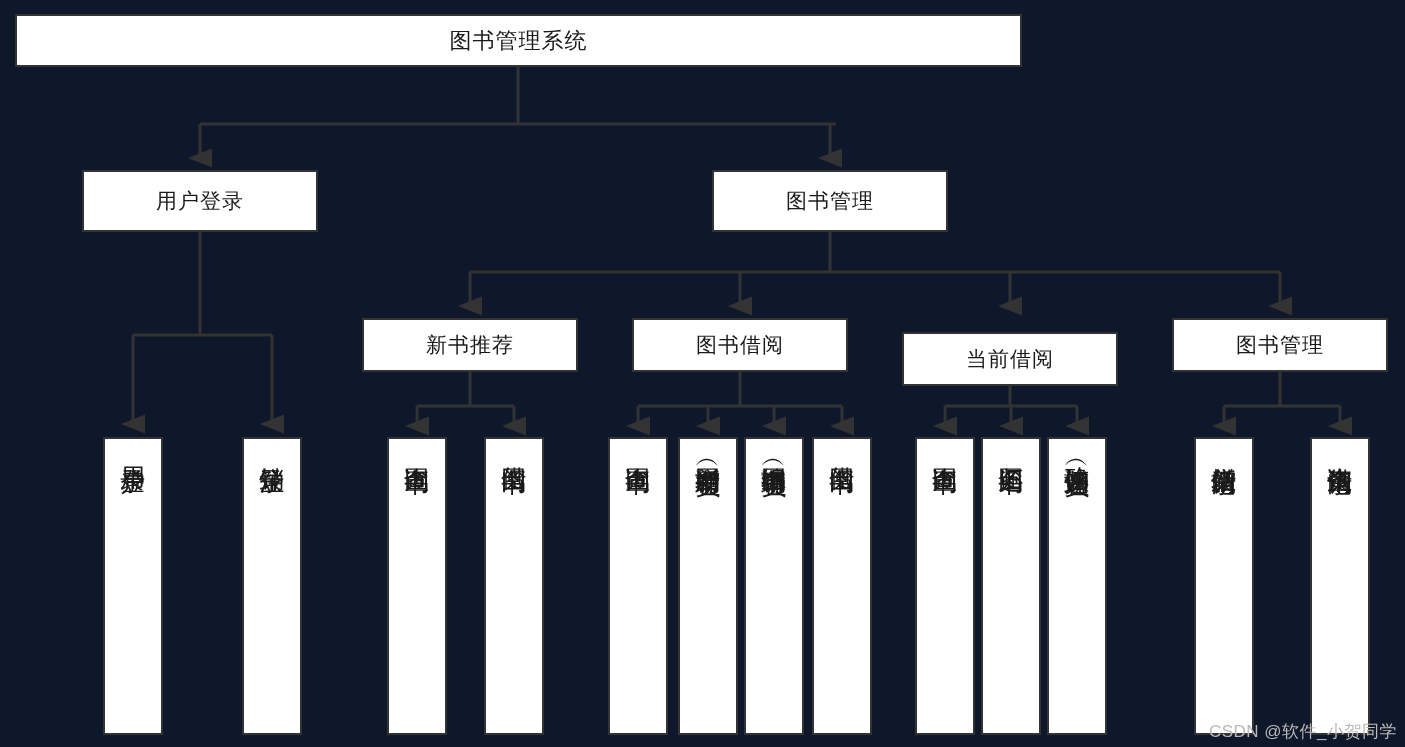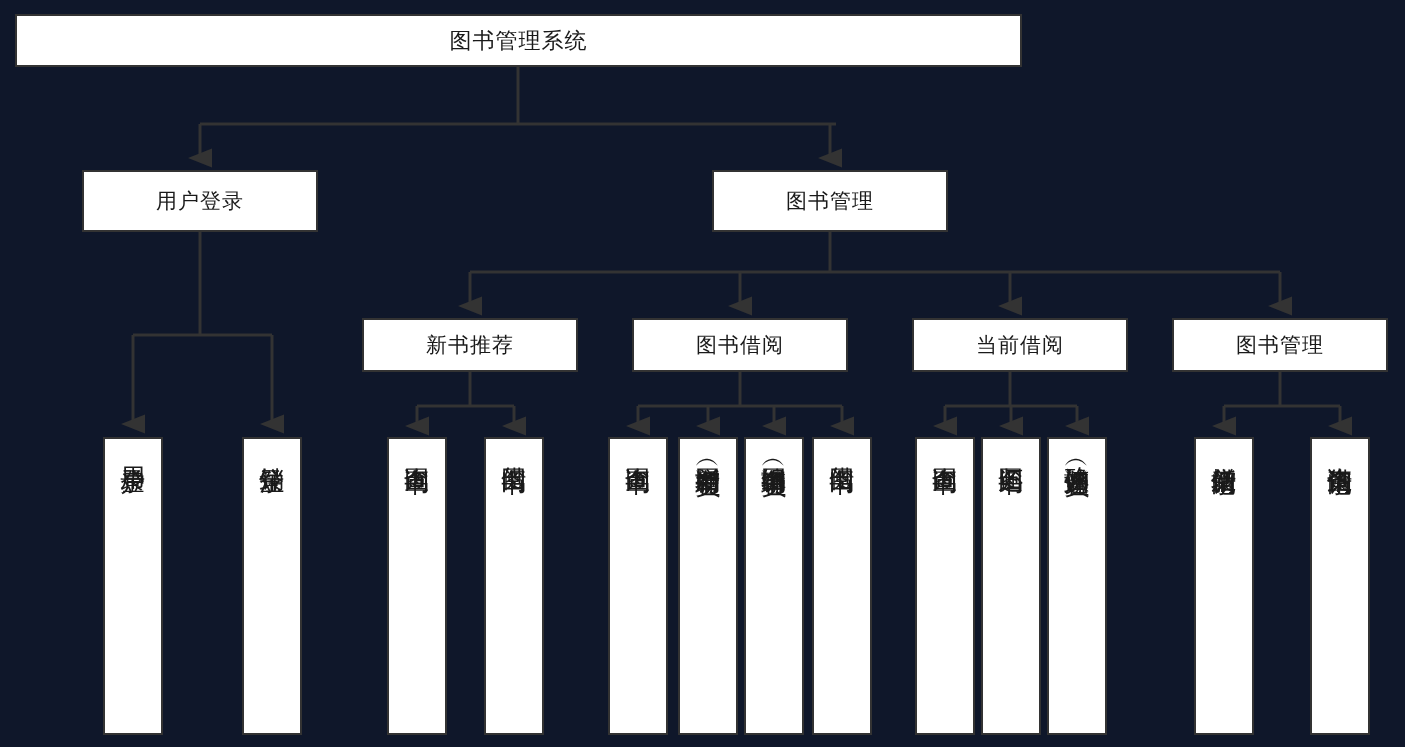--- a/index.html
+++ b/index.html
@@ -119,21 +119,21 @@
     </g>
   </svg>
 
   <div class="node root h" style="left: 15px; top: 14px; width: 1007px; height: 53px;">图书管理系统</div>
 
   <div class="node h" style="left: 82px; top: 170px; width: 236px; height: 62px;">用户登录</div>
   <div class="node h" style="left: 712px; top: 170px; width: 236px; height: 62px;">图书管理</div>
 
   <div class="node h" style="left: 632px; top: 318px; width: 216px; height: 54px;">图书借阅</div>
   <div class="node h" style="left: 362px; top: 318px; width: 216px; height: 54px;">新书推荐</div>
-  <div class="node h" style="left: 902px; top: 318px; width: 216px; height: 54px; margin-left: 10px;">当前借阅</div>
+  <div class="node h" style="left: 902px; top: 332px; width: 216px; height: 54px;">当前借阅</div>
   <div class="node h" style="left: 1172px; top: 318px; width: 216px; height: 54px;">图书管理</div>
 
   <div class="node v" style="left: 103px; top: 437px; width: 60px; height: 298px;">
     <span class="vtext">用户登录</span>
   </div>
   <div class="node v" style="left: 242px; top: 437px; width: 60px; height: 298px;">
     <span class="vtext">注销登录</span>
   </div>
   <div class="node v" style="left: 387px; top: 437px; width: 60px; height: 298px;">
     <span class="vtext">查询图书</span>
@@ -162,13 +162,14 @@
   <div class="node v" style="left: 1047px; top: 437px; width: 60px; height: 298px;">
     <span class="vtext">确认归还（管理员）</span>
   </div>
   <div class="node v" style="left: 1194px; top: 437px; width: 60px; height: 298px;">
     <span class="vtext">新增借阅记录</span>
   </div>
   <div class="node v" style="left: 1310px; top: 437px; width: 60px; height: 298px;">
     <span class="vtext">查询借阅记录</span>
   </div>
 
+  <div class="watermark">CSDN @软件_小贺同学</div>
 </div>
 
 </body></html>

